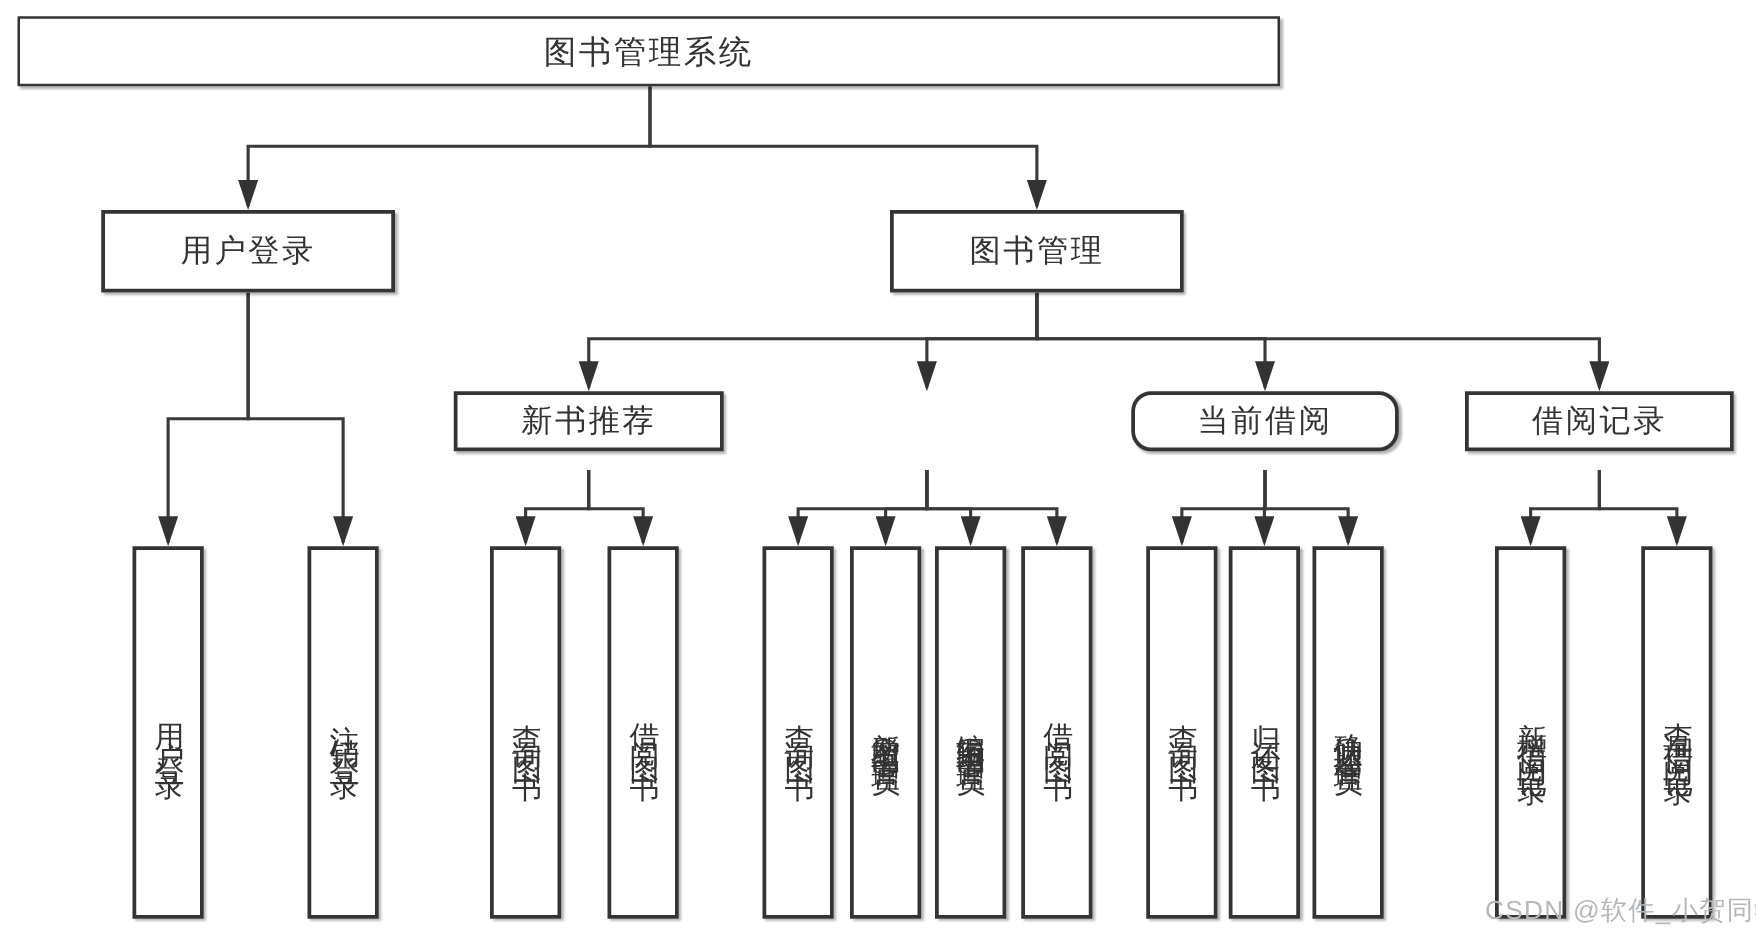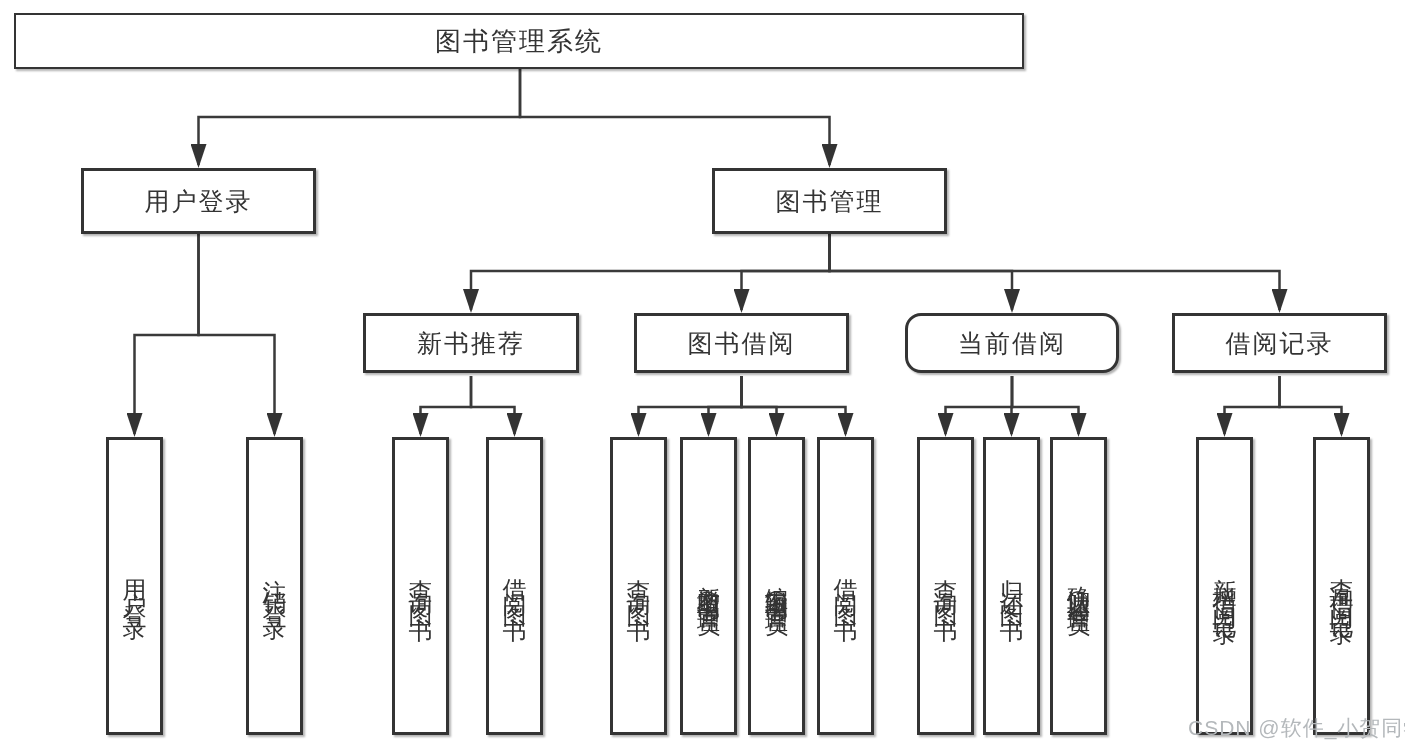--- a/index.html
+++ b/index.html
@@ -25,21 +25,21 @@
     justify-content: center;
     z-index: 2;
     line-height: 1;
   }
   .h-node { font-size: 25px; letter-spacing: 2px; white-space: nowrap; }
 
   .root  { left: 14px;  top: 13px;  width: 1010px; height: 56px; border-width: 2px; font-size: 26px; }
   .l2    { top: 168px;  height: 66px; width: 235px; }
   .login { left: 81px; }
   .mgmt  { left: 712px; }
-  .l3    { top: 313px;  height: 60px; }
+  .l3    { top: 313px;  height: 48px; }
   .nb    { left: 363px;  width: 216px; }
   .bb    { left: 634px;  width: 215px; }
   .cb    { left: 905px;  width: 214px; border-radius: 16px; }
   .br    { left: 1172px; width: 215px; }
 
   .leaf  { top: 437px; height: 298px; width: 57px; }
   .v-text {
     writing-mode: vertical-rl;
     font-size: 24px;
     white-space: nowrap;
@@ -97,23 +97,20 @@
   <div class="node l2 login h-node">
     <span>用户登录</span>
   </div>
   <div class="node l2 mgmt h-node">
     <span>图书管理</span>
   </div>
 
   <div class="node l3 nb h-node">
     <span>新书推荐</span>
   </div>
-  <div class="node l3 bb h-node">
-    <span>图书借阅</span>
-  </div>
   <div class="node l3 cb h-node">
     <span>当前借阅</span>
   </div>
   <div class="node l3 br h-node">
     <span>借阅记录</span>
   </div>
 
   <div class="node leaf sp4" style="left:106px">
     <span class="v-text">用户登录</span>
   </div>

